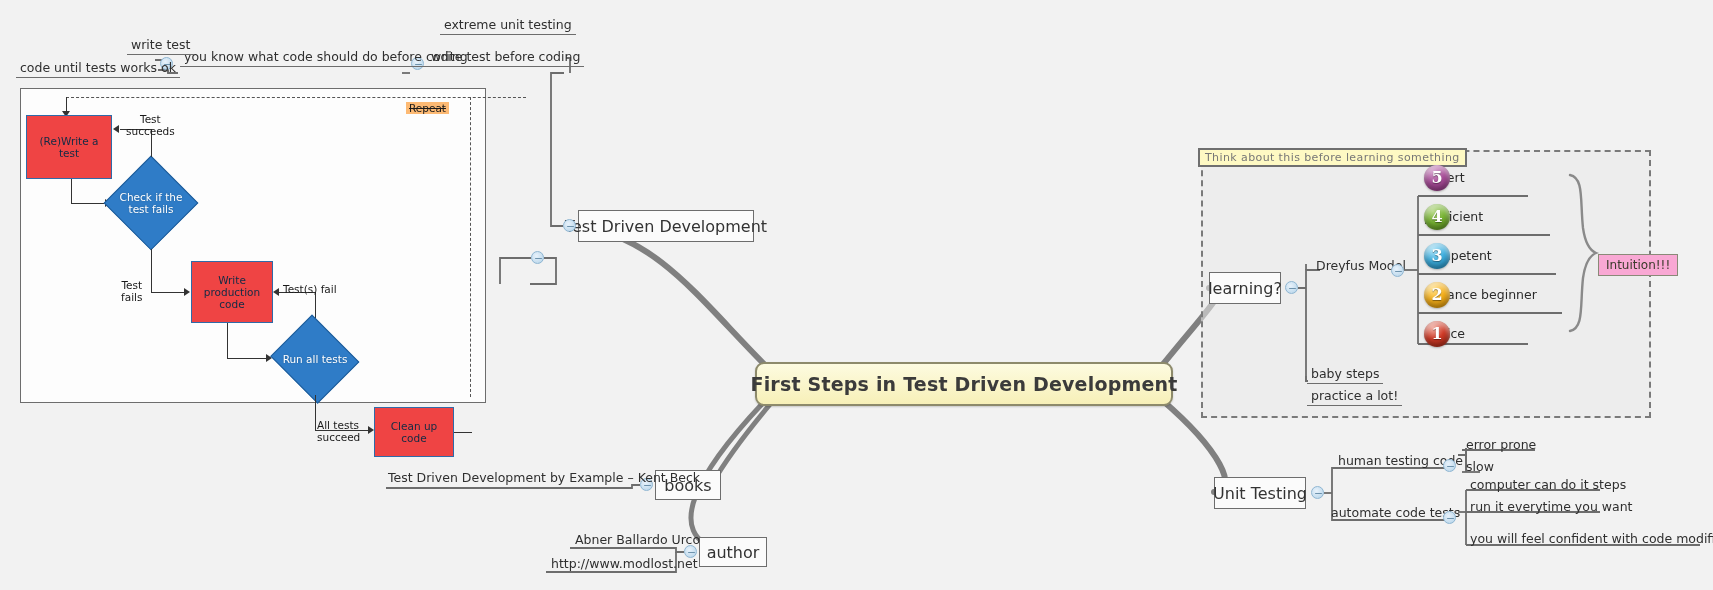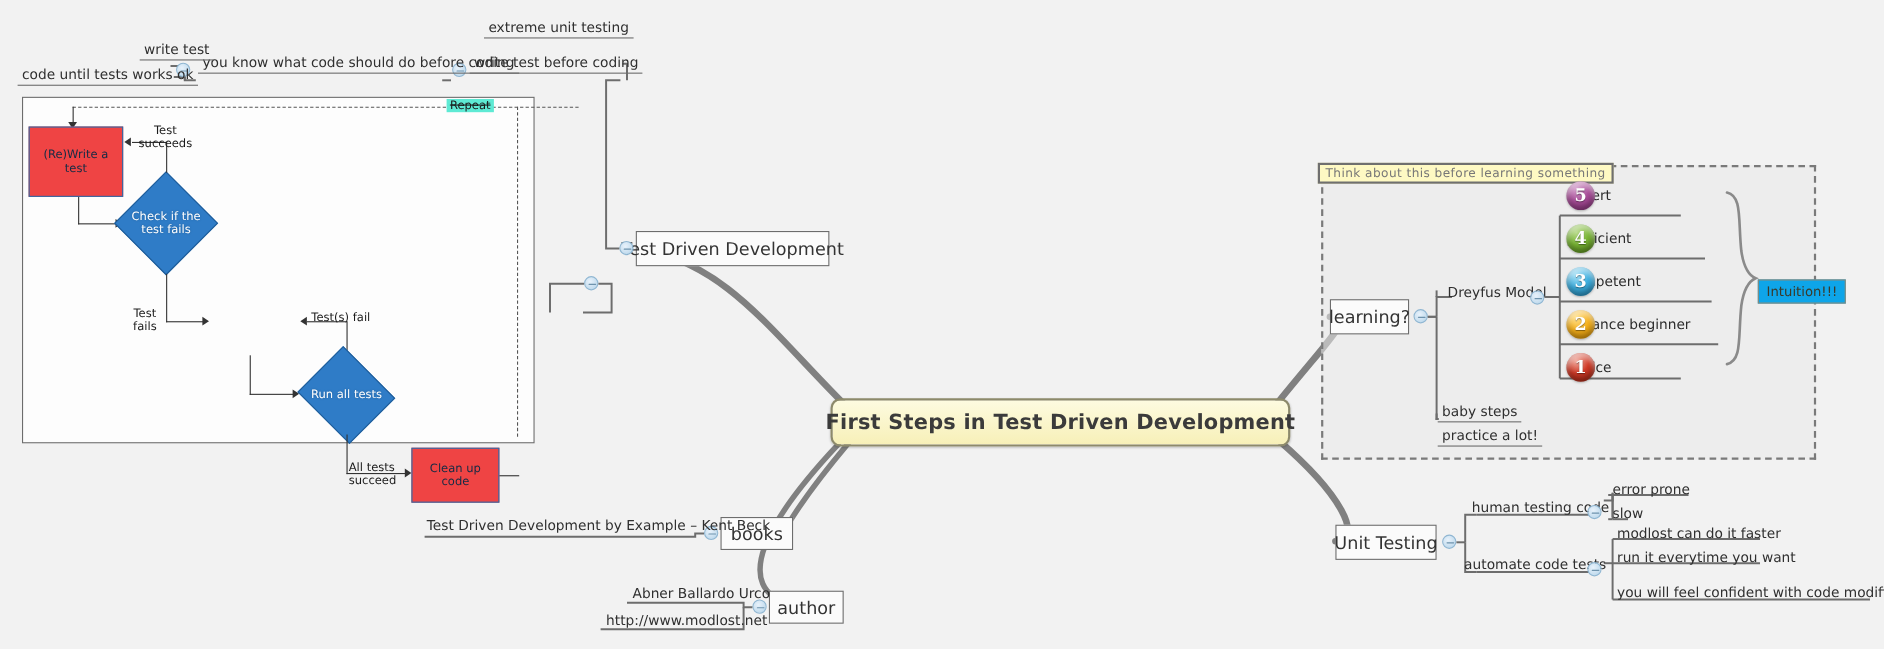--- a/index.html
+++ b/index.html
@@ -29,21 +29,21 @@
     letter-spacing:.2px;
   }
   
   .leaf{
     position:absolute;white-space:nowrap;font-size:12.5px;color:#2f2f2f;
     padding:1px 4px 2px 4px;
   }
   .leaf.ul{border-bottom:1.6px solid #6d6d6d;}
   .callout{
     position:absolute;white-space:nowrap;font-size:12px;color:#3a3a2a;
-    border:1.5px solid #8a8a78;background:#0ea5e9;padding:3px 7px;
+    border:1.5px solid #8a8a78;background:#f9a8d4;padding:3px 7px;
   }
   .boundlabel{
     position:absolute;white-space:nowrap;font-size:11px;color:#777;
     border:2px solid #6f6f6f;background:#fef9c3;padding:1px 5px;
     letter-spacing:.4px;
   }
 
   
   .bubble{
     position:absolute;width:13px;height:13px;border-radius:50%;
@@ -88,22 +88,22 @@
   .arrow{position:absolute;width:0;height:0;}
   .arrow.r{border-left:6px solid #333;border-top:4px solid transparent;border-bottom:4px solid transparent;}
   .arrow.l{border-right:6px solid #333;border-top:4px solid transparent;border-bottom:4px solid transparent;}
   .arrow.d{border-top:6px solid #333;border-left:4px solid transparent;border-right:4px solid transparent;}
 
   
   .dash{position:absolute;}
   .dash.h{border-top:1.6px dashed #555;}
   .dash.v{border-left:1.6px dashed #555;}
   .repeat-lab{
-    position:absolute;font-size:10.5px;color:#1a1a1a;background:#5eead4;
-    padding:0 3px;text-decoration:line-through;
+    position:absolute;font-size:10.5px;color:#1a1a1a;background:#fdba74;
+    padding:0 3px;text-decoration:line-through;margin-top:12px;
   }
 
   
   .ball{
     position:absolute;width:26px;height:26px;border-radius:50%;
     display:flex;align-items:center;justify-content:center;
     font-family:"DejaVu Serif",serif;font-weight:bold;font-size:16px;color:#fff;
     text-shadow:0 1px 1px rgba(0,0,0,.45);
     box-shadow:inset 0 -4px 6px rgba(0,0,0,.30), inset 0 4px 5px rgba(255,255,255,.55),0 1px 2px rgba(0,0,0,.25);
     box-sizing:border-box;
@@ -220,20 +220,24 @@
     <div class="arrow l" style="left:92px;top:36px;"></div>
     <div class="flab" style="left:105px;top:24px;text-align:center;">Test
 succeeds</div>
 
     <div class="fline v" style="left:130px;top:160px;height:44px;"></div>
     <div class="fline h" style="left:130px;top:203px;width:34px;"></div>
     <div class="arrow r" style="left:163px;top:199px;"></div>
     <div class="flab" style="left:100px;top:190px;text-align:center;">Test
 fails</div>
 
+    <div class="fbox" style="left:170px;top:172px;width:82px;height:62px;">
+      <span>Write production
+code</span>
+    </div>
 
     <div class="fline v" style="left:294px;top:203px;height:42px;"></div>
     <div class="fline h" style="left:258px;top:203px;width:36px;"></div>
     <div class="arrow l" style="left:252px;top:199px;"></div>
     <div class="flab" style="left:262px;top:194px;">Test(s) fail</div>
 
     <div class="fline v" style="left:206px;top:234px;height:36px;"></div>
     <div class="fline h" style="left:206px;top:269px;width:40px;"></div>
     <div class="arrow r" style="left:245px;top:265px;"></div>
 
@@ -425,21 +429,21 @@
   <div class="bubble" style="left:1443px;top:511px;"></div>
 
   <div class="leaf" style="left:1462px;top:436px;">
     <span>error prone</span>
   </div>
   <div class="leaf" style="left:1462px;top:458px;">
     <span>slow</span>
   </div>
 
   <div class="leaf" style="left:1466px;top:476px;">
-    <span>modlost can do it faster</span>
+    <span>computer can do it steps</span>
   </div>
   <div class="leaf" style="left:1466px;top:498px;">
     <span>run it everytime you want</span>
   </div>
   <div class="leaf" style="left:1466px;top:530px;">
     <span>you will feel confident with code modification</span>
   </div>
 
 </div>
 

